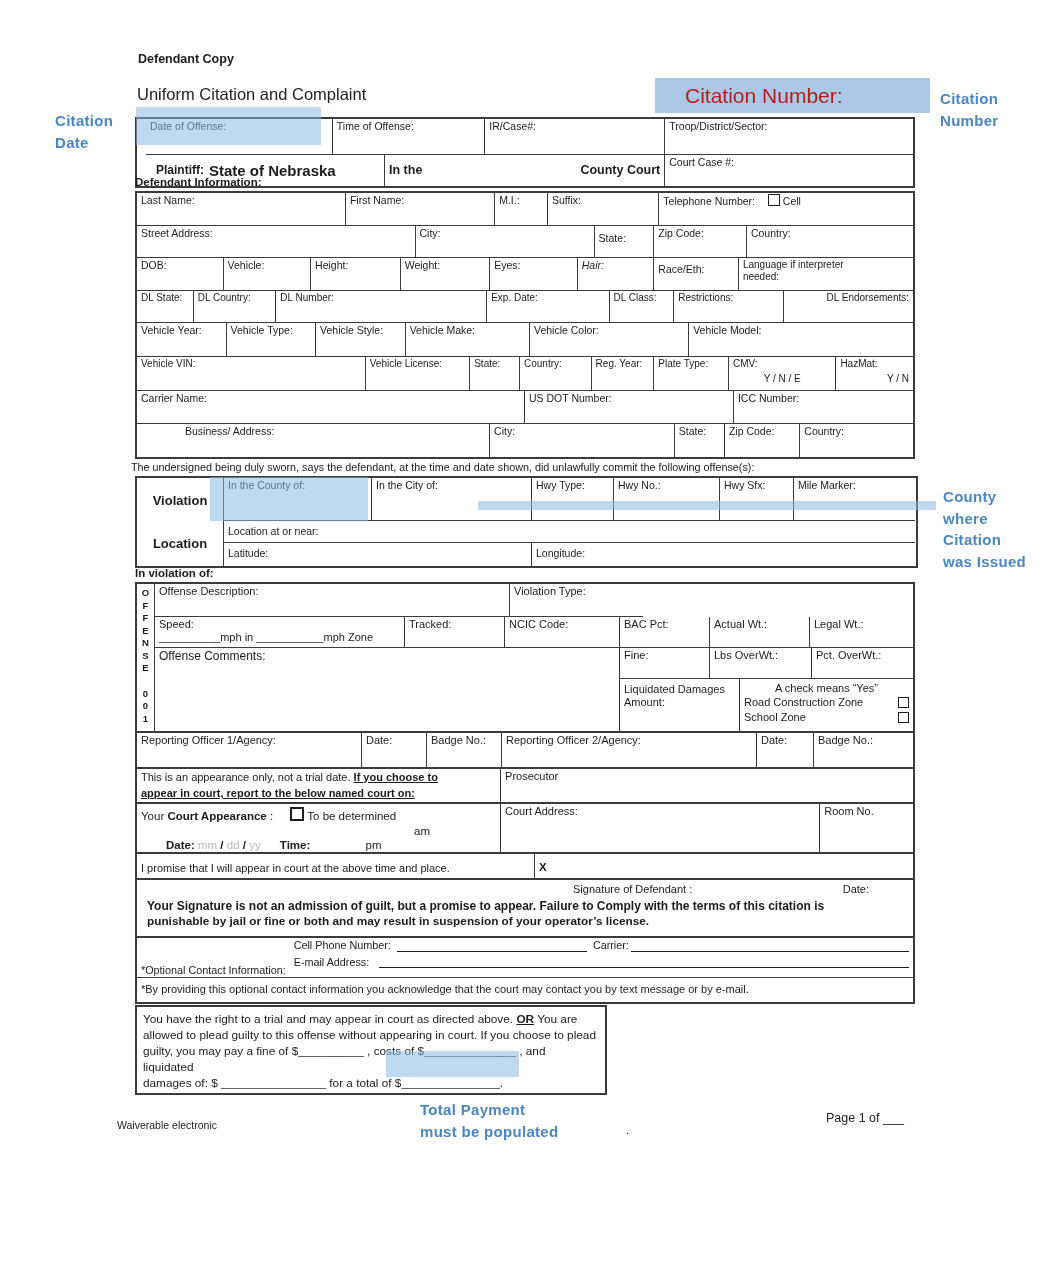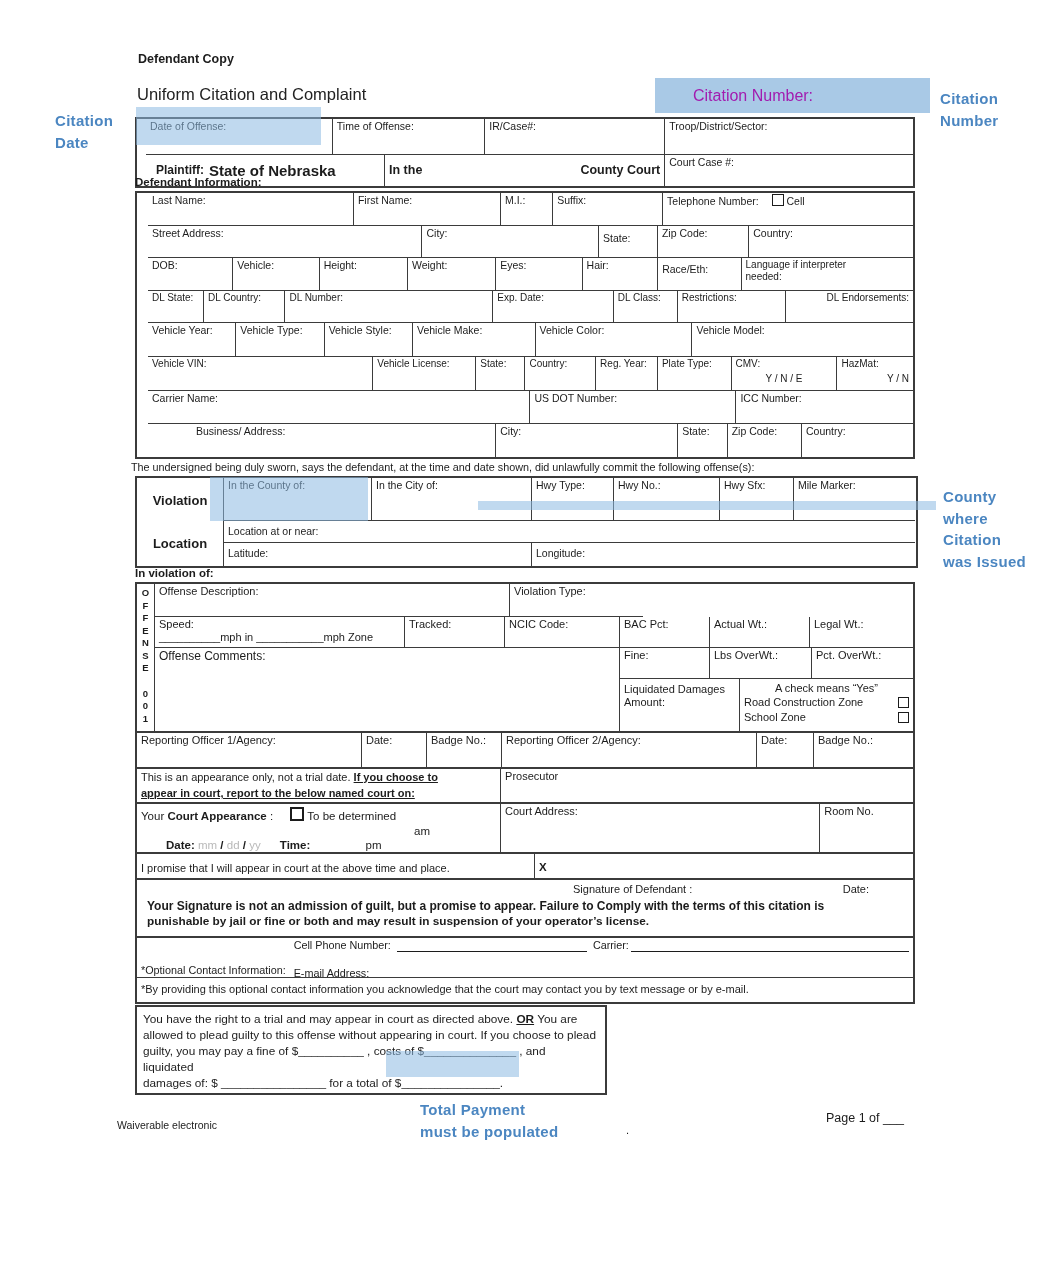--- a/index.html
+++ b/index.html
@@ -47,21 +47,21 @@
 </style>
 </head>
 <body>
 
 <div class="page">
 
   <div class="abs" style="left:138px; top:52px; font-size:12.5px; font-weight:600;">Defendant Copy</div>
   <div class="abs" style="left:137px; top:85px; font-size:16.5px; color:#222;">Uniform Citation and Complaint</div>
 
   <div class="hl-solid" style="left:655px; top:78px; width:275px; height:35px; display:flex; align-items:center;">
-    <span style="font-size:16px; color:#a21caf; padding-left:38px;">Citation Number:</span>
+    <span style="font-size:21px; color:#b91c1c; padding-left:30px;">Citation Number:</span>
   </div>
 
   <div class="ann" style="left:55px; top:110px;">
     <span class="ann-line">Citation</span>
     <span class="ann-line">Date</span>
   </div>
   <div class="ann" style="left:940px; top:88px;">
     <span class="ann-line">Citation</span>
     <span class="ann-line">Number</span>
   </div>
@@ -91,21 +91,21 @@
       <div class="c" style="width:285px; display:flex; align-items:center; justify-content:space-between;">
         <span class="b" style="font-size:12.5px;">In the</span>
         <span class="b" style="font-size:12.5px;">County Court</span>
       </div>
       <div class="c" style="width:252px;"><span>Court Case #:</span></div>
     </div>
   </div>
 
   <div class="abs b" style="left:135px; top:176px; font-size:11.5px;">Defendant Information:</div>
 
-  <div class="tbl" style="left:135px; top:191px; width:780px;padding-left:11px;">
+  <div class="tbl" style="left:135px; top:191px; width:780px;">
     <div class="row" style="height:33px;">
       <div class="c" style="width:210px;"><span>Last Name:</span></div>
       <div class="c" style="width:150px;"><span>First Name:</span></div>
       <div class="c" style="width:53px;"><span>M.I.:</span></div>
       <div class="c" style="width:112px;"><span>Suffix:</span></div>
       <div class="c" style="width:255px;">
         <span>Telephone Number:</span>
         <span class="chk" style="margin-left:10px;"></span>
         <span>Cell</span>
       </div>
@@ -116,21 +116,21 @@
       <div class="c" style="width:60px; padding-top:6px;"><span>State:</span></div>
       <div class="c" style="width:93px;"><span>Zip Code:</span></div>
       <div class="c" style="width:167px;"><span>Country:</span></div>
     </div>
     <div class="row" style="height:33px;">
       <div class="c" style="width:87px;"><span>DOB:</span></div>
       <div class="c" style="width:88px;"><span>Vehicle:</span></div>
       <div class="c" style="width:90px;"><span>Height:</span></div>
       <div class="c" style="width:90px;"><span>Weight:</span></div>
       <div class="c" style="width:88px;"><span>Eyes:</span></div>
-      <div class="c" style="width:77px;"><span>Hair:</span></div>
+      <div class="c" style="width:77px;font-style:italic;"><span>Hair:</span></div>
       <div class="c" style="width:85px; padding-top:5px;"><span>Race/Eth:</span></div>
       <div class="c small" style="width:175px;">
         <span>Language if interpreter</span><br>
         <span>needed:</span>
       </div>
     </div>
     <div class="row" style="height:32px;">
       <div class="c small" style="width:57px;"><span>DL State:</span></div>
       <div class="c small" style="width:83px;"><span>DL Country:</span></div>
       <div class="c small" style="width:212px;"><span>DL Number:</span></div>
@@ -353,21 +353,21 @@
     <div class="row" style="height:40px;">
       <div class="c" style="width:780px; font-size:10.8px; display:flex;">
         <div style="padding-top:25px; white-space:nowrap;">*Optional Contact Information:</div>
         <div style="flex:1; margin-left:8px;">
           <div style="display:flex; align-items:flex-end;">
             <span>Cell Phone Number:</span>
             <span class="fill-line" style="width:190px; margin:0 6px;"></span>
             <span>Carrier:</span>
             <span class="fill-line" style="flex:1; margin-left:2px;"></span>
           </div>
-          <div style="display:flex; align-items:center; margin-top:15px;">
+          <div style="display:flex; align-items:center; margin-top:4px;">
             <span>E-mail Address:</span>
             <span class="fill-line" style="flex:1; margin-left:10px;"></span>
           </div>
         </div>
       </div>
     </div>
     <div class="row lr" style="height:24px;">
       <div class="c" style="width:780px; font-size:11px; padding-top:5px;">
         <span>*By providing this optional contact information you acknowledge that the court may contact you by  text message or by e-mail.</span>
       </div>

